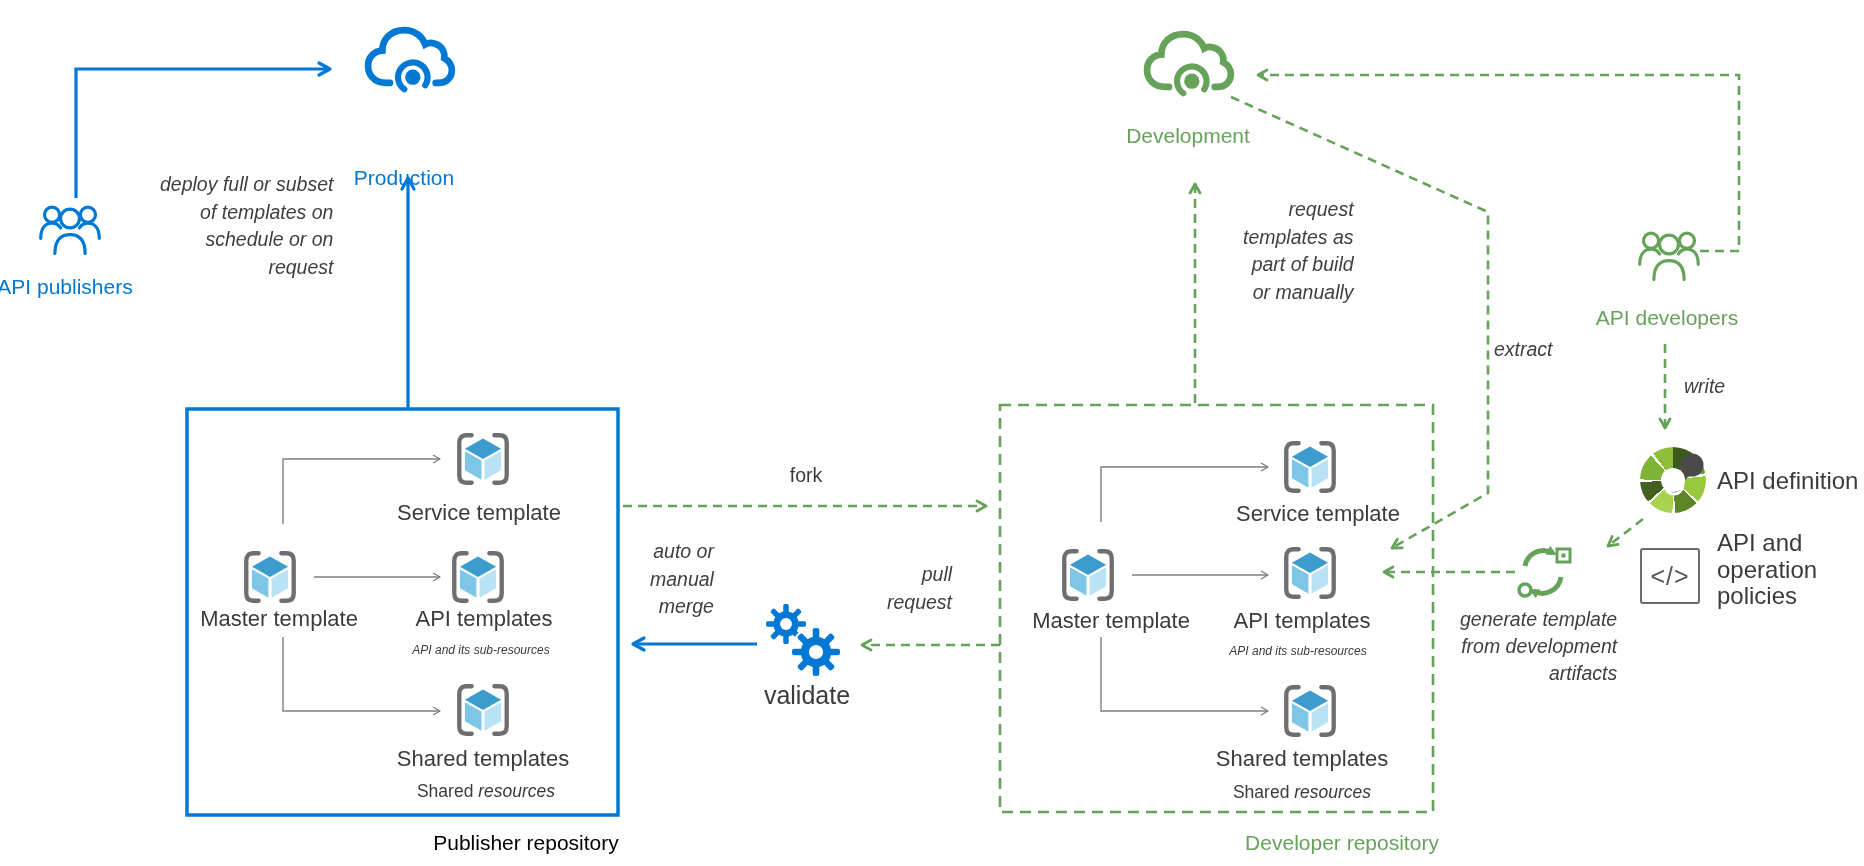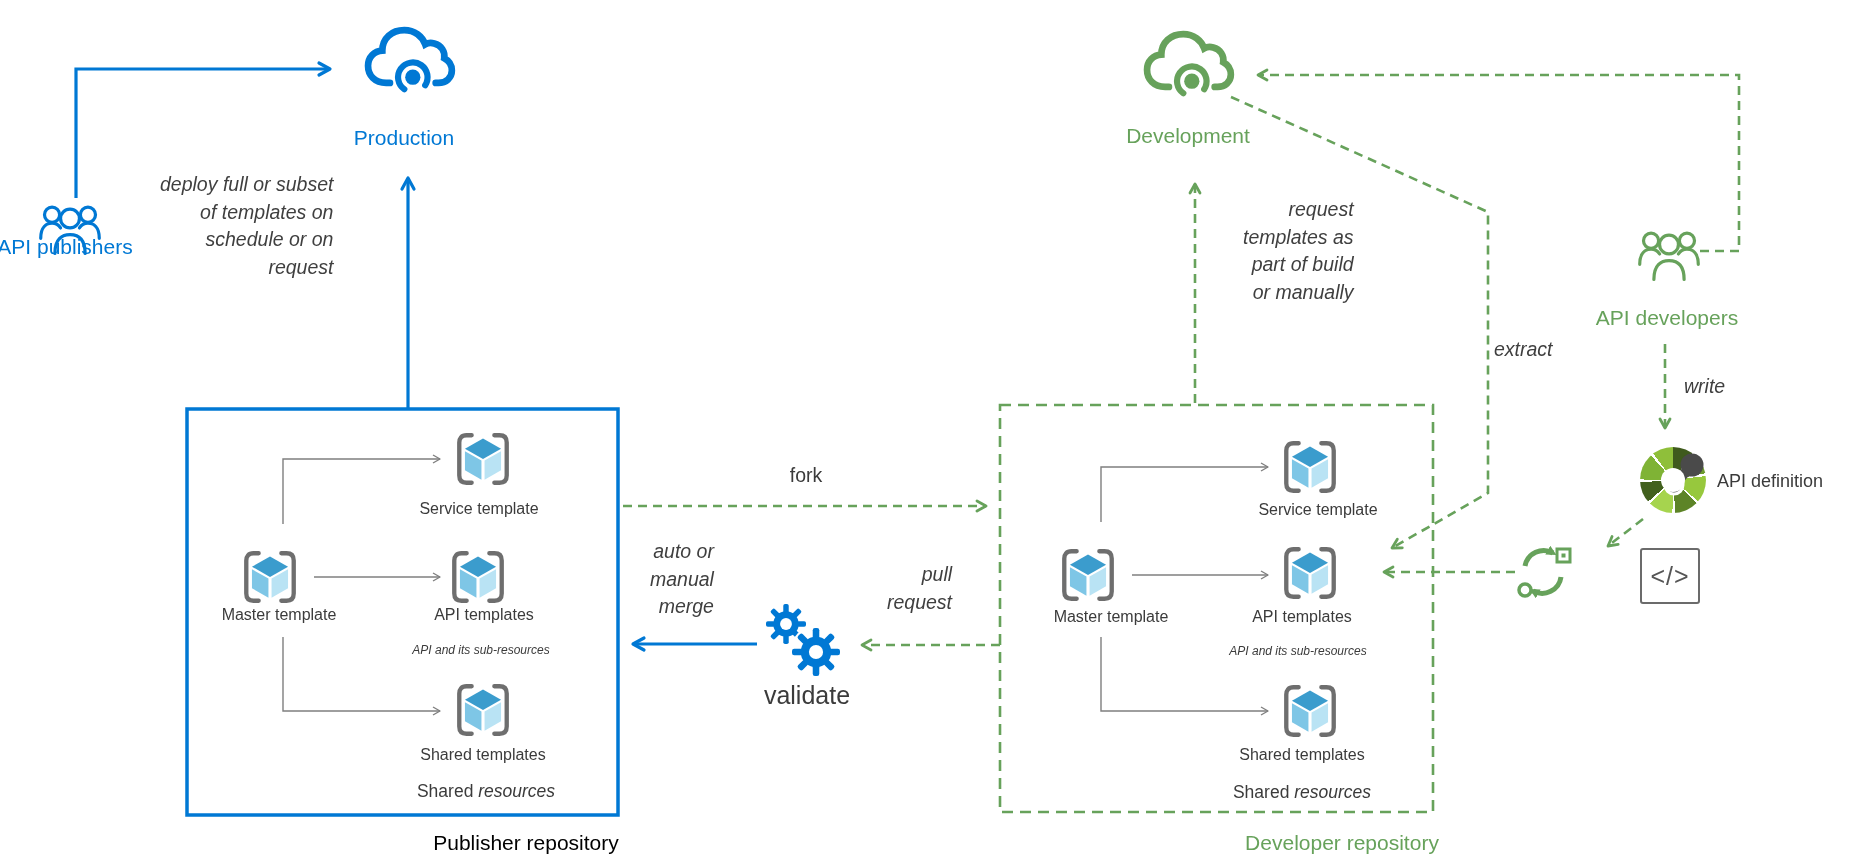--- a/index.html
+++ b/index.html
@@ -1,28 +1,28 @@
 <!DOCTYPE html>
 <html><head>
 <meta charset="utf-8">
 <style>
   html,body{margin:0;padding:0;background:#fff;}
   #canvas{position:relative;width:1864px;height:866px;background:#fff;overflow:hidden;
           font-family:"Liberation Sans","DejaVu Sans",sans-serif;}
   svg.overlay{position:absolute;left:0;top:0;width:1864px;height:866px;}
   .lbl{position:absolute;white-space:nowrap;transform:translateX(-50%);
-       font-size:16px;color:#3b3b3b;line-height:1.15;}
-  .lbl.blue{color:#0078d4;font-size:21px;}
+       font-size:22px;color:#3b3b3b;line-height:1.15;}
+  .lbl.blue{color:#0078d4;font-size:21px;margin-top:40px;}
   .lbl.green{color:#67a25b;font-size:21px;}
   .lbl.darkblue{color:#000000;font-size:21px;}
   .lbl.small-italic{font-style:italic;font-size:12px;}
   .note{position:absolute;font-style:italic;color:#3f3f3f;font-size:19.5px;
         line-height:27.5px;white-space:nowrap;}
   .note div{white-space:nowrap;text-align:right;}
-  .plain-note{position:absolute;color:#3b3b3b;font-size:18px;line-height:26.5px;white-space:nowrap;}
+  .plain-note{position:absolute;color:#3b3b3b;font-size:24px;line-height:26.5px;white-space:nowrap;}
   .icon{position:absolute;}
   .codebox{position:absolute;width:56px;height:52px;border:2.5px solid #6b6b6b;
            border-radius:3px;display:flex;align-items:center;justify-content:center;
            color:#555;font-size:25px;letter-spacing:1px;}
   .apidef{position:absolute;width:66px;height:66px;border-radius:50%;
       background:conic-gradient(from 0deg,
         #3f5a1d 0 36deg,#fff 36deg 41deg,#6c9a2f 41deg 78deg,#fff 78deg 83deg,
         #97c83d 83deg 130deg,#fff 130deg 135deg,#5d8427 135deg 176deg,#fff 176deg 181deg,
         #a6d44e 181deg 224deg,#fff 224deg 229deg,#42601e 229deg 266deg,#fff 266deg 271deg,
         #7fb335 271deg 318deg,#fff 318deg 323deg,#8fbf3a 323deg 360deg);}
@@ -227,21 +227,31 @@
     <div>or manually</div>
   </div>
 
   <div class="lbl green" style="left:1667px;top:306px">API developers</div>
 
   <div class="note" style="left:1494px;top:336px">extract</div>
   <div class="note" style="left:1684px;top:373px">write</div>
 
   <div class="plain-note" style="left:1717px;top:468px">API definition</div>
 
-
+  <div class="plain-note" style="left:1717px;top:530px">
+    <div>API and</div>
+    <div>operation</div>
+    <div>policies</div>
+  </div>
+
+  <div class="note" style="left:1460px;top:606px;line-height:27px">
+    <div>generate template</div>
+    <div>from development</div>
+    <div>artifacts</div>
+  </div>
 
   <div class="lbl green" style="left:1342px;top:831px">Developer repository</div>
 
   <div class="lbl" style="left:1111px;top:608px">Master template</div>
   <div class="lbl" style="left:1318px;top:501px">Service template</div>
   <div class="lbl" style="left:1302px;top:608px">API templates</div>
   <div class="lbl small-italic" style="left:1298px;top:645px">API and its sub-resources</div>
   <div class="lbl" style="left:1302px;top:746px">Shared templates</div>
   <div class="lbl" style="left:1302px;top:782px;font-size:17.5px"><span>Shared </span><span style="font-style:italic">resources</span></div>
 

